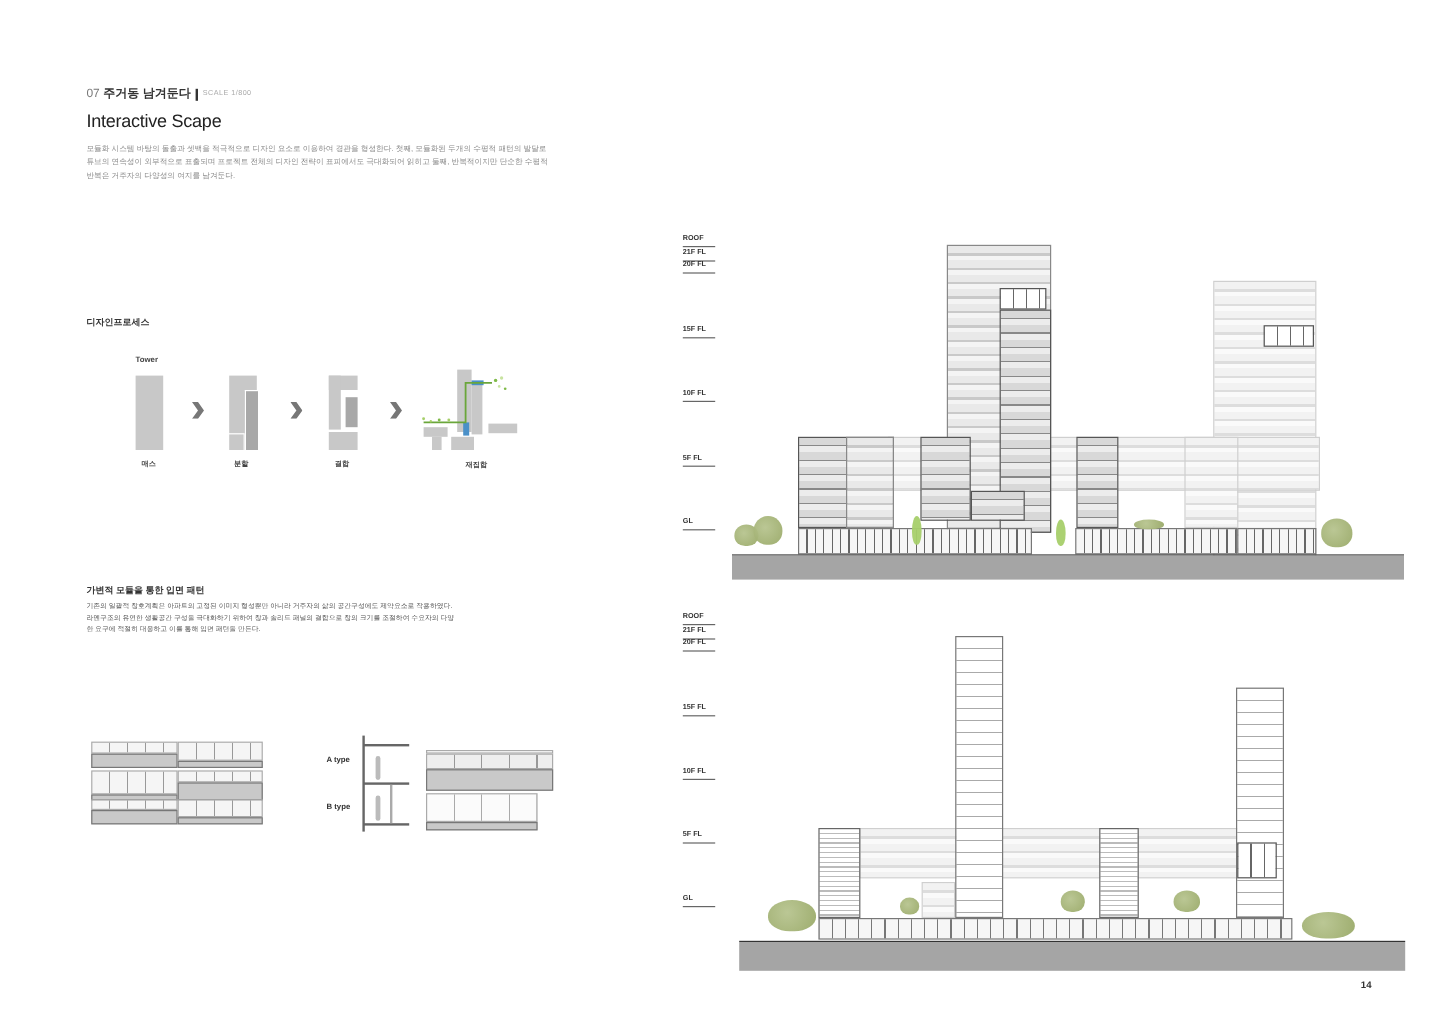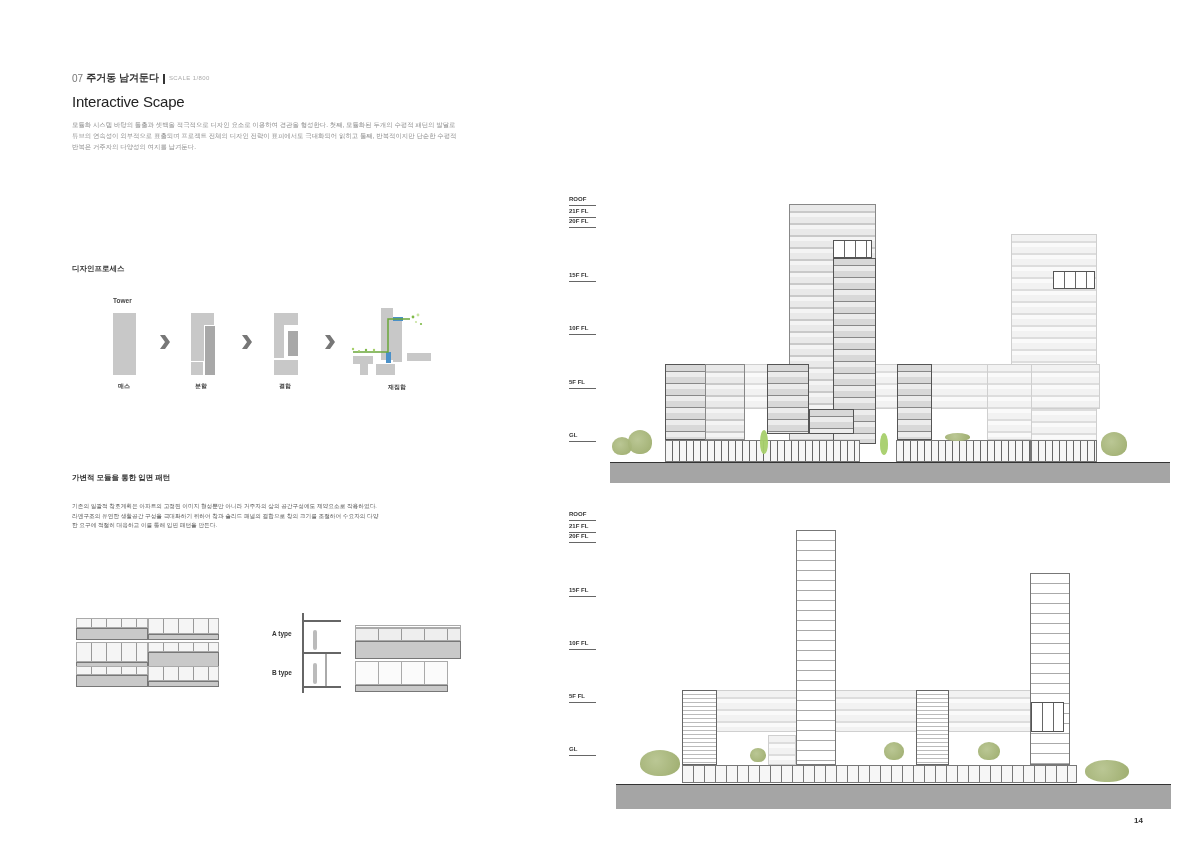--- a/index.html
+++ b/index.html
@@ -106,21 +106,21 @@
     <circle cx="66" cy="10" r="1.1" fill="#c8e3a0"></circle>
       <circle cx="71" cy="12" r="1.1" fill="#7fba48"></circle>
   </svg>
 
   <div class="cap" style="left:118px; top:382px;">매스</div>
   <div class="cap" style="left:195px; top:382px;">분할</div>
   <div class="cap" style="left:279px; top:382px;">결합</div>
   <div class="cap" style="left:388px; top:383px;">재집합</div>
 </div>
 
-<div class="abs sec-title" style="left:72px; top:473px;">가변적 모듈을 통한 입면 패턴</div>
+<div class="abs sec-title" style="left:72px; top:487px;">가변적 모듈을 통한 입면 패턴</div>
 <div class="abs body-txt" style="left:72px; top:502px;">기존의 일괄적 창호계획은 아파트의 고정된 이미지 형성뿐만 아니라 거주자의 삶의 공간구성에도 제약요소로 작용하였다. 라멘구조의 유연한 생활공간 구성을 극대화하기 위하여 창과 솔리드 패널의 결합으로 창의 크기를 조절하여 수요자의 다양한 요구에 적절히 대응하고 이를 통해 입면 패턴을 만든다.</div>
 
 <div class="abs" style="left:0; top:0; width:1200px; height:849px; pointer-events:none;">
 
   <div class="mod-win" style="left:76px; top:618px; width:72px; height:10px;"></div>
   <div class="mod-solid" style="left:76px; top:628px; width:72px; height:12px;"></div>
   <div class="mod-win" style="left:148px; top:618px; width:71px; height:16px;"></div>
   <div class="mod-solid" style="left:148px; top:634px; width:71px; height:6px;"></div>
 
   <div class="mod-win" style="left:76px; top:642px; width:72px; height:20px;"></div>

